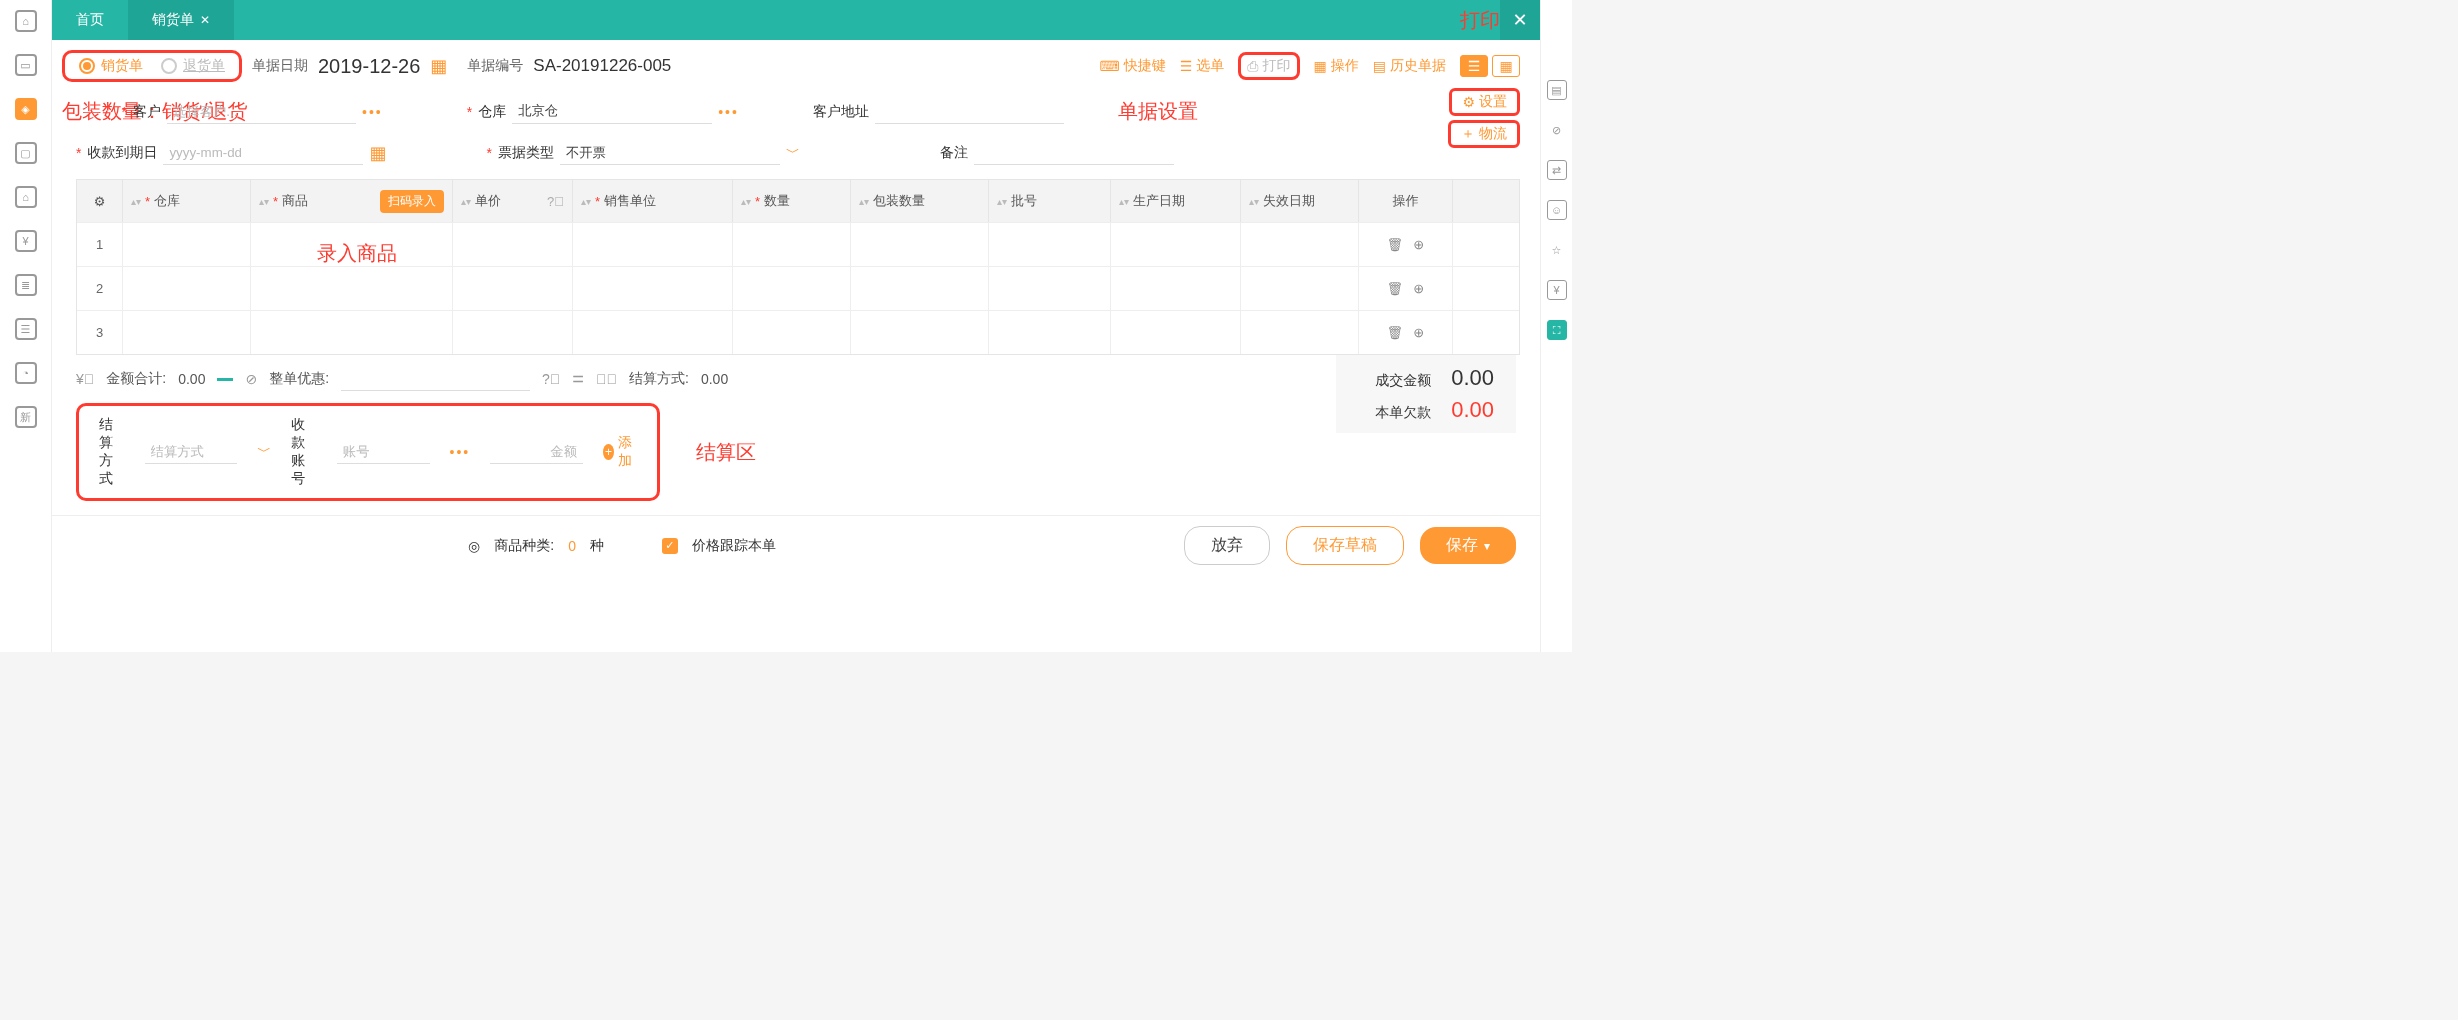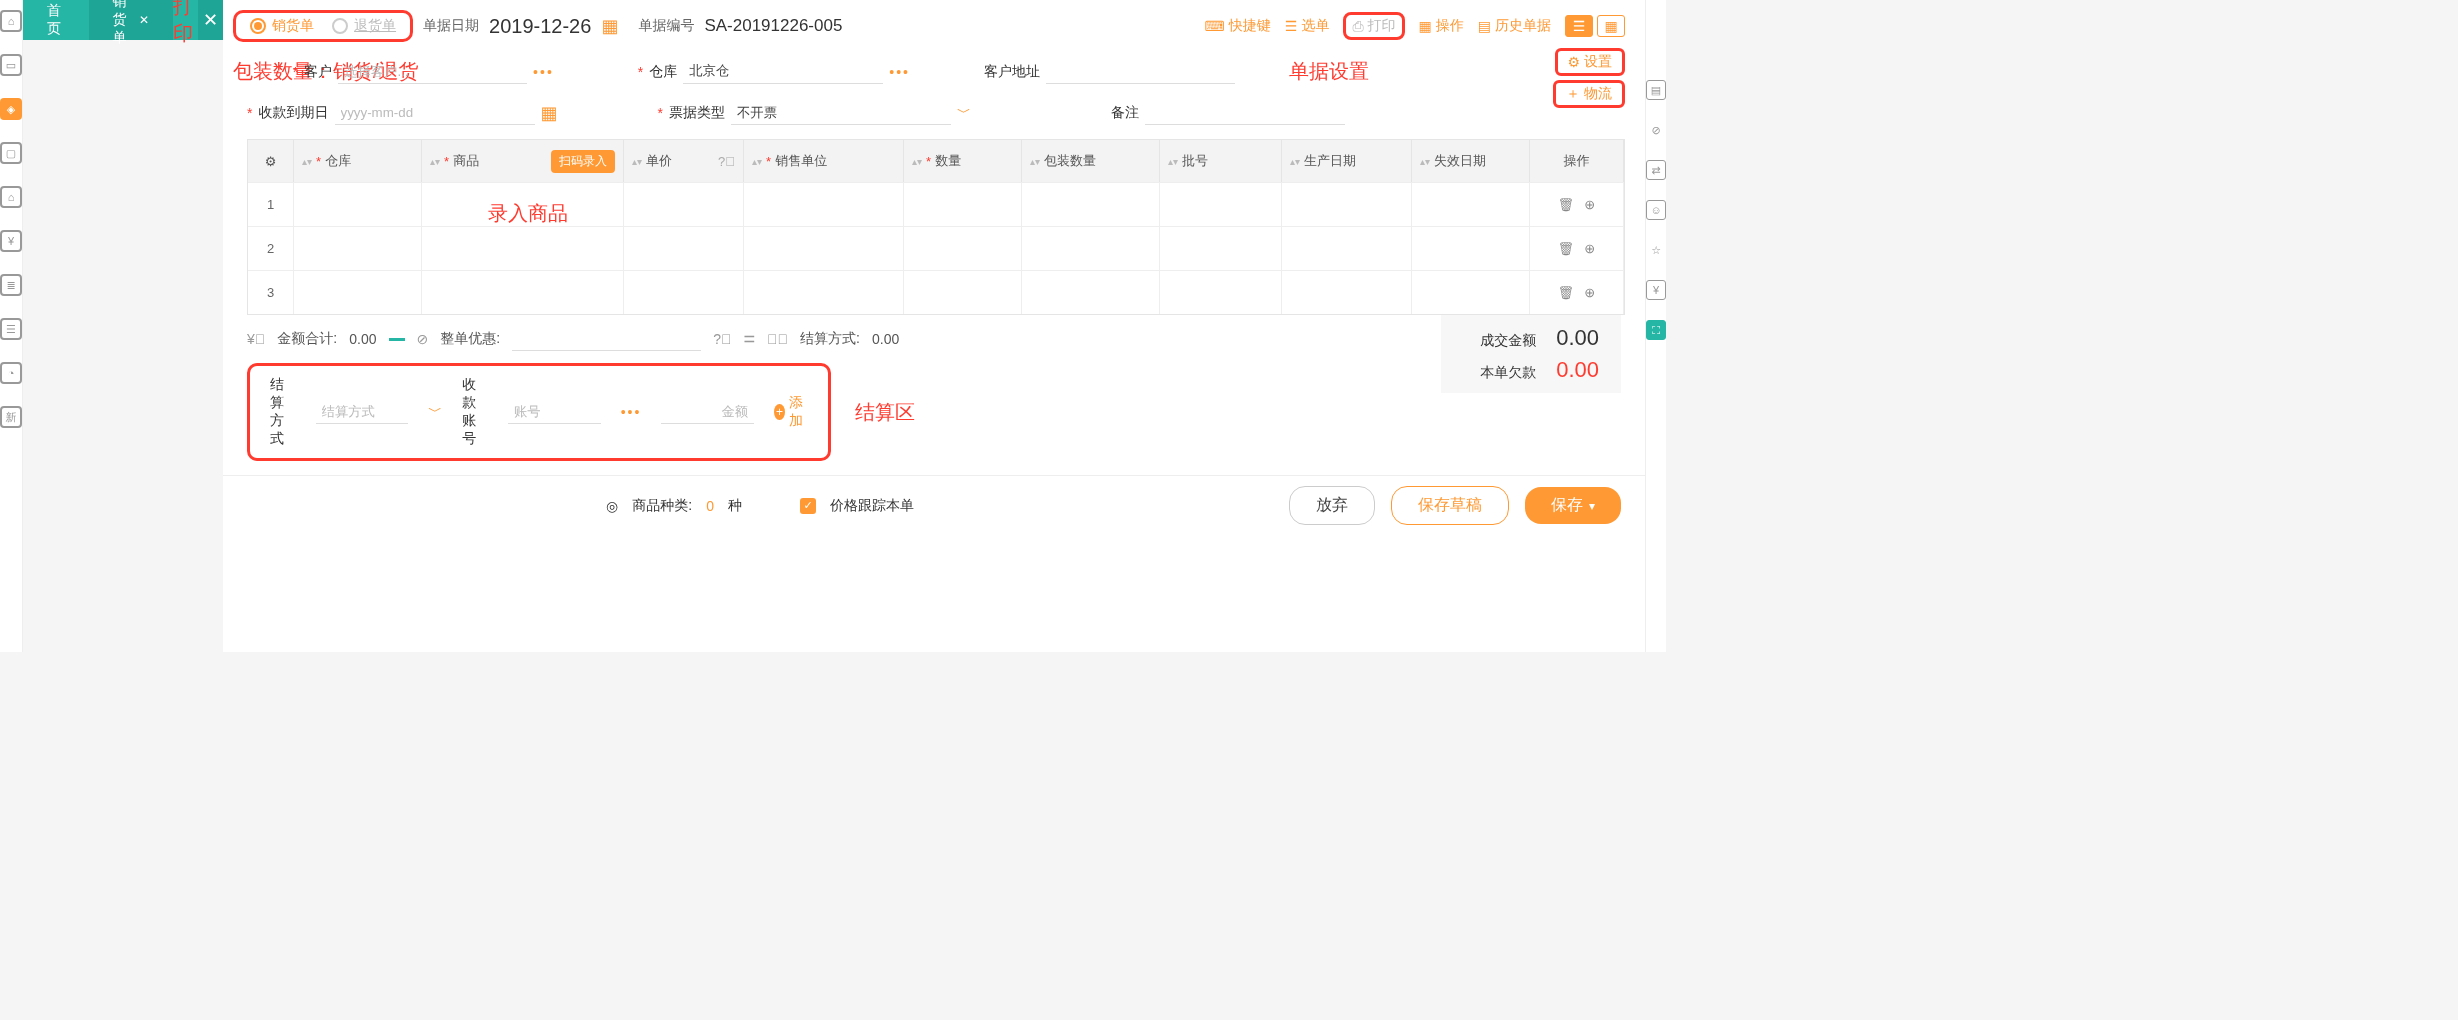--- a/index.html
+++ b/index.html
@@ -3,21 +3,21 @@
 <meta charset="utf-8">
 <style>
 * { box-sizing: border-box; margin: 0; padding: 0; }
 body { font-family: "Microsoft YaHei", sans-serif; font-size: 14px; color: #333; background: #f5f5f5; overflow: hidden; }
 
 .app { display: flex; height: 652px; width: 1572px; }
 .left-rail { width: 52px; background: #fff; display: flex; flex-direction: column; align-items: center; padding-top: 10px; gap: 22px; border-right: 1px solid #eee; }
 .left-rail .ic { width: 22px; height: 22px; border: 2px solid #999; border-radius: 4px; display:flex; align-items:center; justify-content:center; font-size:11px; color:#999;}
 .left-rail .ic.active { background:#ff9933; border-color:#ff9933; color:#fff; }
 
-.main-col { flex:1; display:flex; flex-direction:row; }
+.main-col { flex:1; display:flex; flex-direction:column; }
 .top-tabs { height: 40px; background:#26b6a6; display:flex; align-items:center; }
 .top-tabs .tab { padding: 0 24px; height:100%; display:flex; align-items:center; color:#fff; cursor:pointer; }
 .top-tabs .tab.active { background:#1fa596; }
 .top-tabs .tab .close { margin-left:6px; font-size:12px;}
 .top-tabs .spacer { flex:1; }
 .top-tabs .annot { color:#ff3b30; font-size:20px; font-weight:500; }
 .top-tabs .closex { width:40px; text-align:center; color:#fff; font-size:18px; cursor:pointer; background:#1fa596; height:100%; display:flex; align-items:center; justify-content:center;}
 
 .content { flex:1; background:#fff; display:flex; flex-direction:column; position:relative; }
 
@@ -70,21 +70,21 @@
 
 .totals-row { display:flex; align-items:center; padding:12px 24px; gap:12px; color:#555;}
 .totals-row .pill-ic { color:#999;}
 .totals-row .minus { width:16px; height:3px; background:#26b6a6; }
 .totals-row .eq { font-size:20px; color:#999; }
 
 .settle-wrap { display:flex; align-items:flex-start; padding: 0 24px 14px;}
 .settle-box { border:3px solid #ff3b30; border-radius:10px; padding:10px 20px; display:flex; align-items:center; gap:20px; width:584px;}
 .settle-box .inp { min-width:96px;}
 .add-link { color:#ff9933; display:flex; align-items:center; gap:4px; cursor:pointer;}
-.annot-settle { color:#ff3b30; font-size:20px; font-weight:500; margin-left:24px; align-self:center;text-align:right;}
+.annot-settle { color:#ff3b30; font-size:20px; font-weight:500; margin-left:36px; align-self:center;text-align:right;}
 .sum-box { margin-left:auto; background:#f7f7f7; padding:10px 22px; display:flex; flex-direction:column; gap:6px; align-items:flex-end; min-width:180px; margin-top:-48px;}
 .sum-box .srow { display:flex; gap:20px; align-items:baseline;}
 .sum-box .srow .v { font-size:22px; }
 .sum-box .srow .v.red { color:#ff3b30;}
 
 .footer { border-top:1px solid #eee; height:60px; display:flex; align-items:center; padding:0 24px; gap:16px; background:#fff;}
 .footer .left { flex:1; display:flex; justify-content:center; align-items:center; gap:14px;}
 .cnt-orange { color:#ff9933; }
 .chk { width:16px; height:16px; background:#ff9933; border-radius:3px; display:inline-flex; align-items:center; justify-content:center; color:#fff; font-size:11px;}
 .btn { padding:8px 26px; border-radius:16px; font-size:16px; cursor:pointer; }

